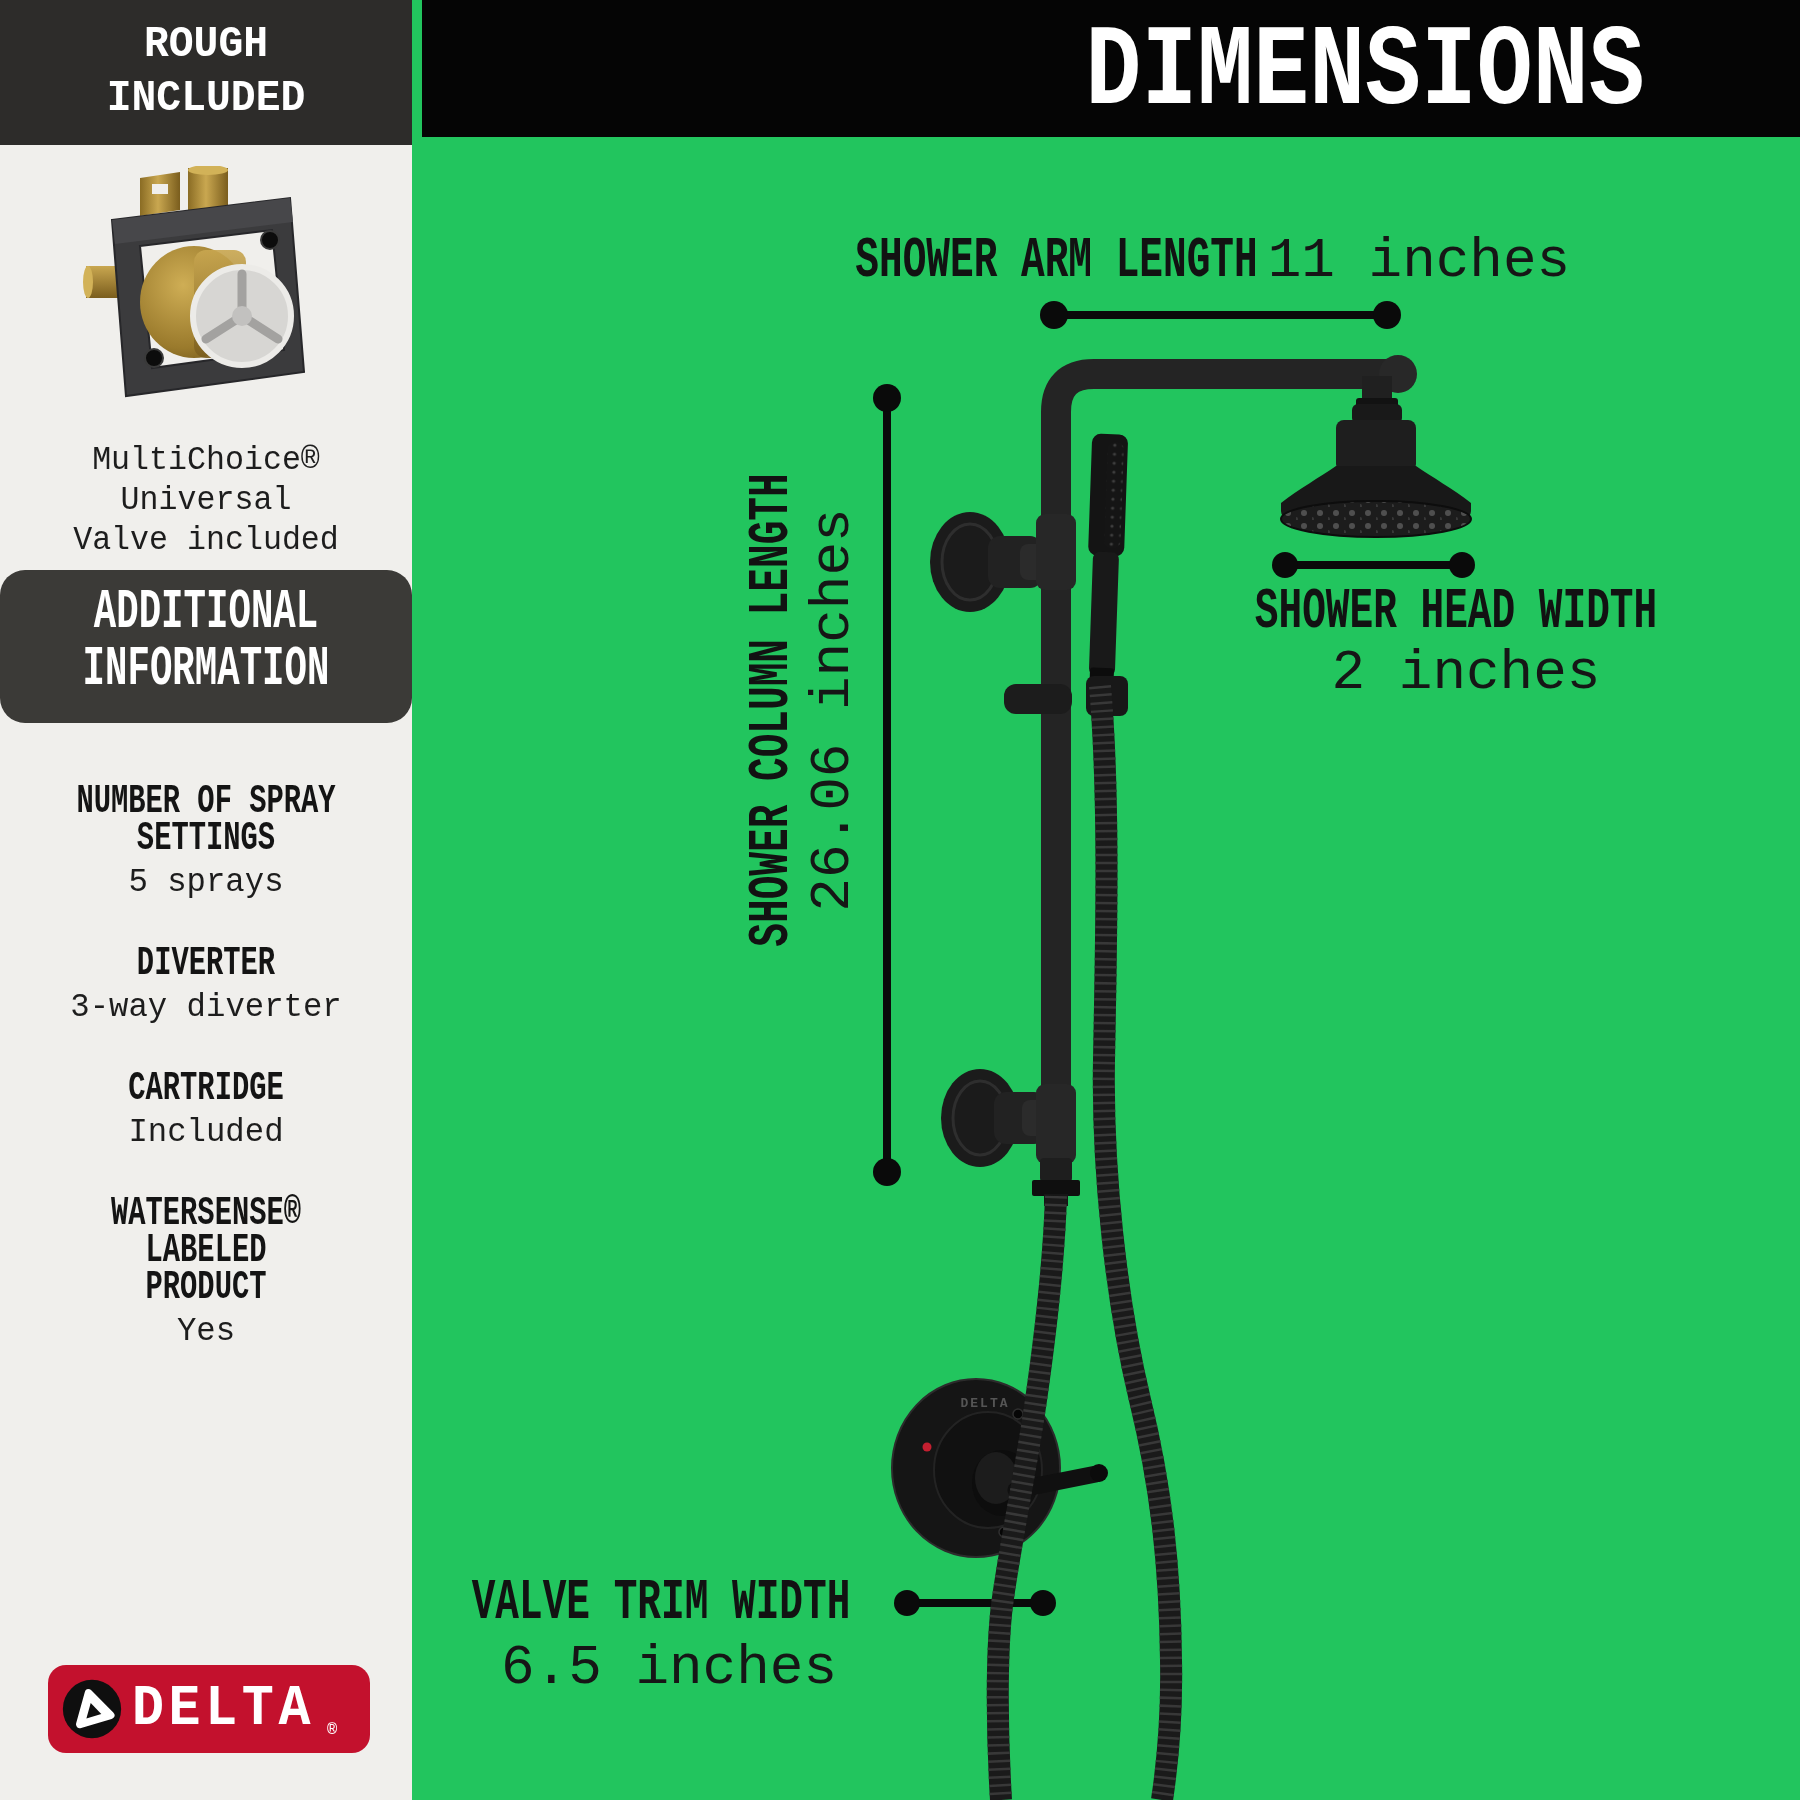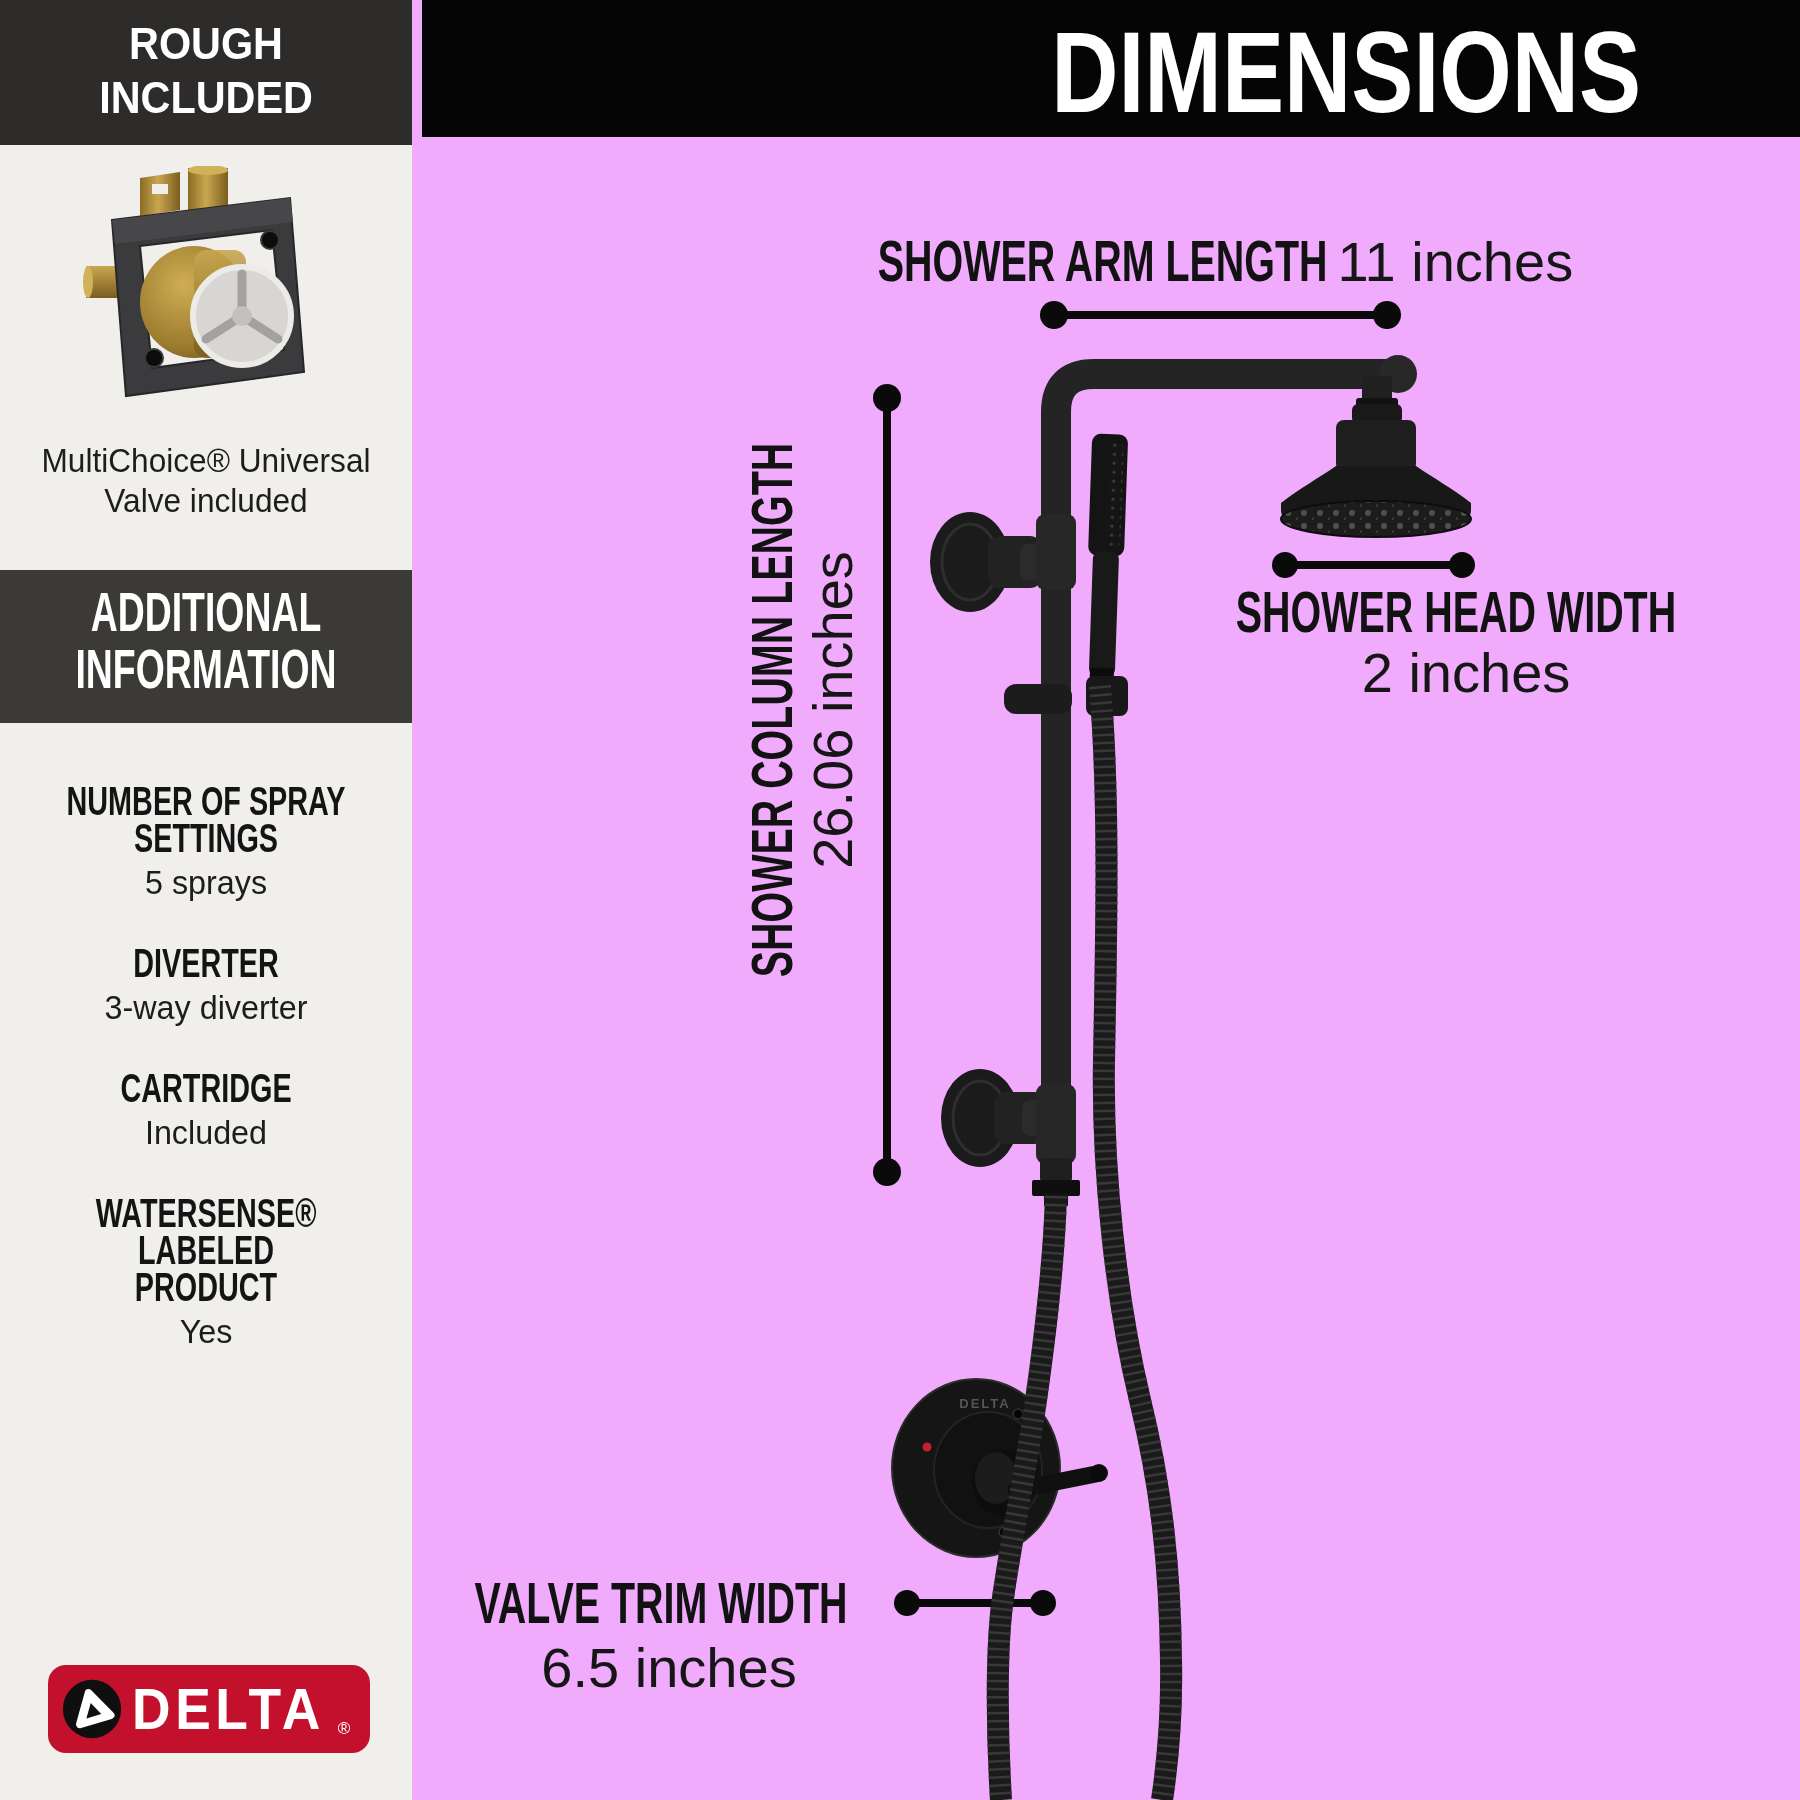--- a/index.html
+++ b/index.html
@@ -1,24 +1,24 @@
 <!DOCTYPE html>
 <html><head>
 <meta charset="utf-8">
 <style>
   html,body{margin:0;padding:0;background:#888;}
-  .page{position:relative;width:1800px;height:1800px;background:#f0abfc;overflow:hidden;
-        font-family:Liberation Sans, sans-serif;color:#1b1b1b;}
+  .page{position:relative;width:1800px;height:1800px;background:#22c55e;overflow:hidden;
+        font-family:Liberation Mono, monospace;color:#1b1b1b;}
   
   .sidebar{position:absolute;left:0;top:0;width:412px;height:1800px;background:#f0efec;}
   .side-header{position:absolute;left:0;width:100%;text-align:center;color:#ffffff;font-weight:700;}
   .side-header div{transform-origin:50% 50%;}
   .hdr-rough{top:0;height:128px;background:#2d2c2a;font-size:44px;line-height:54px;padding-top:17px;}
   .hdr-rough div{transform:scaleX(.94);}
-  .hdr-add{top:570px;height:139px;background:#3b3a37;font-size:55px;line-height:57px;padding-top:14px;}
+  .hdr-add{top:570px;height:139px;background:#3b3a37;font-size:55px;line-height:57px;padding-top:14px;border-radius:25px;}
   .hdr-add div{transform:scaleX(.68);}
   .figure{position:absolute;left:82px;top:166px;width:243px;height:262px;}
   .caption{position:absolute;top:440px;width:100%;text-align:center;font-size:34px;line-height:40px;
            transform:scaleX(.93);color:#1d1d1d;}
   .specs{position:absolute;top:783px;width:100%;text-align:center;}
   .spec{margin-bottom:44px;}
   .spec-label{font-weight:700;font-size:40px;line-height:37px;transform:scaleX(.72);color:#141414;}
   .spec-label + .spec-value{margin-top:7px;}
   .spec-value{font-size:34px;line-height:37px;transform:scaleX(.95);color:#1d1d1d;}
   .delta{position:absolute;left:48px;top:1665px;width:322px;height:88px;background:#c3112d;

